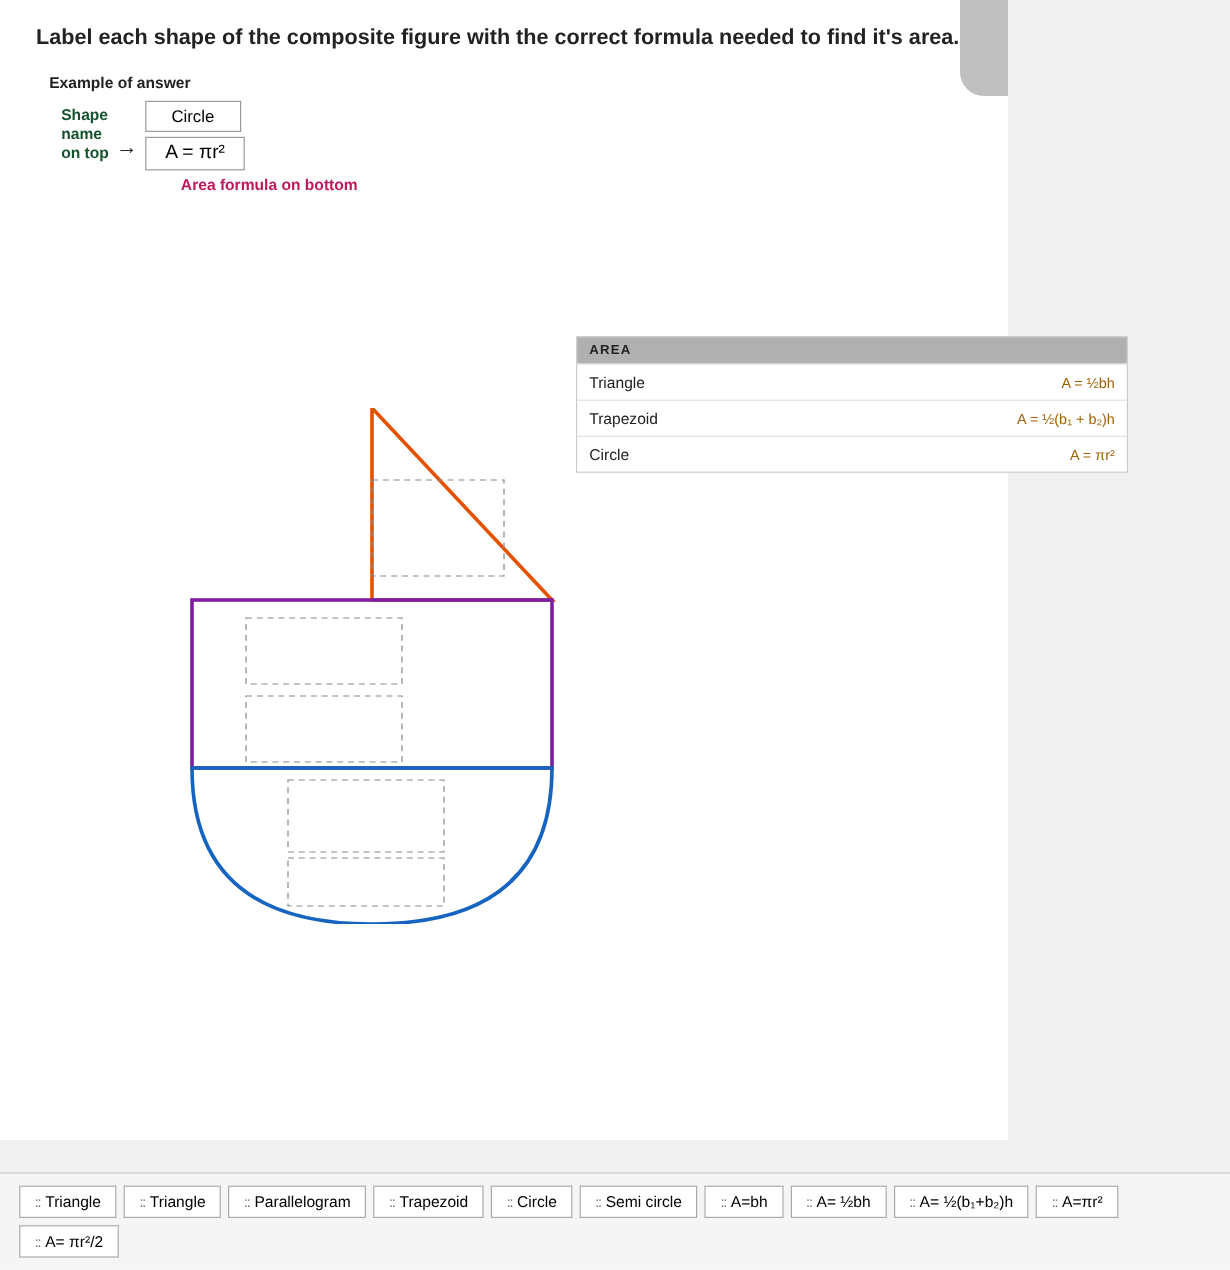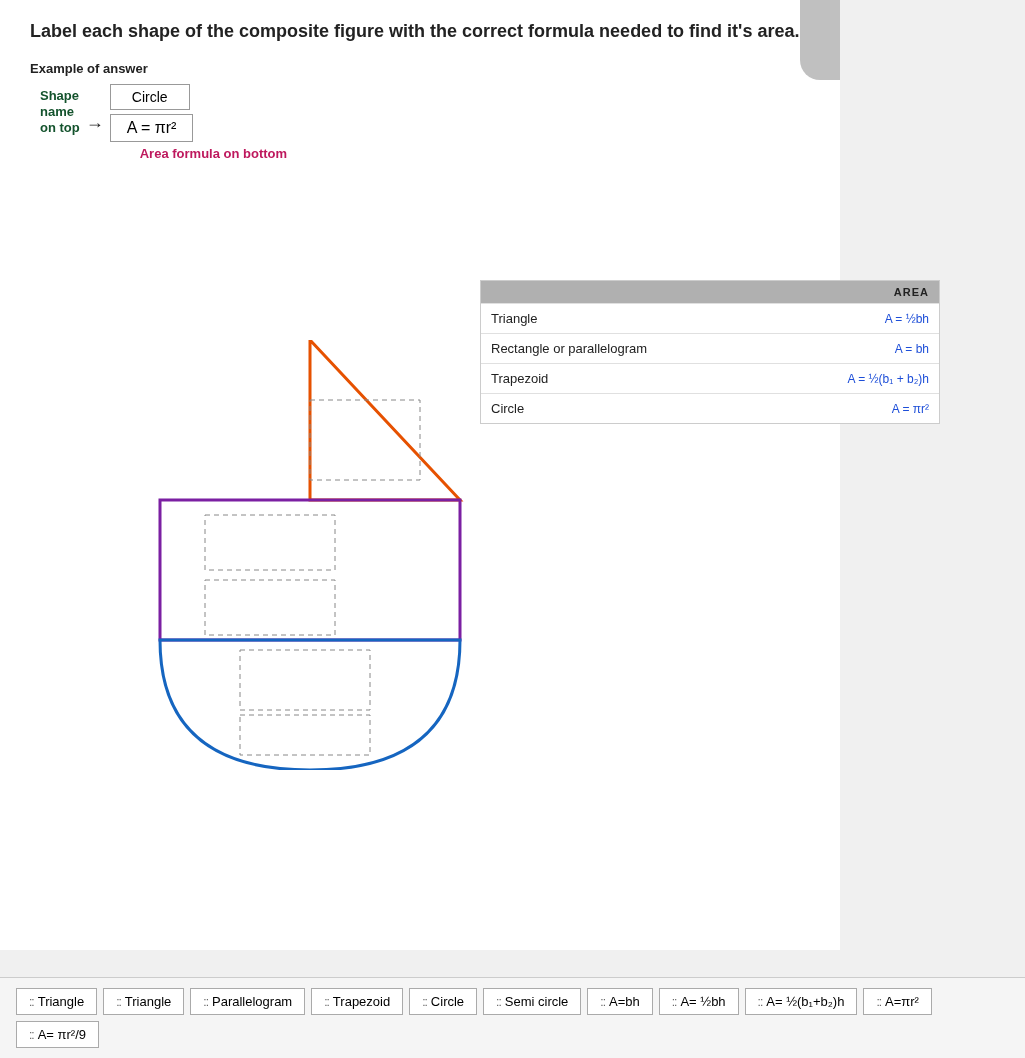--- a/index.html
+++ b/index.html
@@ -21,20 +21,21 @@
     }
     .page-title {
       font-size: 18px;
       font-weight: bold;
       color: #222;
       margin-bottom: 18px;
       line-height: 1.3;
     }
     .example-section {
       margin-bottom: 20px;
+      margin-left: 11px;
     }
     .example-label {
       font-size: 13px;
       font-weight: bold;
       color: #222;
       margin-bottom: 8px;
     }
     .shape-name-label {
       color: #14532d;
       font-size: 13px;
@@ -70,41 +71,40 @@
     }
 
     
     .reference-table {
       position: absolute;
       top: 280px;
       left: 480px;
       width: 460px;
       border: 1px solid #ccc;
       background: #fff;
-      text-align: right;
     }
     .ref-table-header {
       background: #b0b0b0;
       padding: 5px 10px;
       font-size: 11px;
       font-weight: bold;
       letter-spacing: 1px;
       color: #222;
     }
     .ref-table-row {
       display: flex;
       justify-content: space-between;
       align-items: center;
       padding: 7px 10px;
       border-top: 1px solid #e0e0e0;
       font-size: 13px;
     }
     .ref-table-row:first-child { border-top: none; }
     .ref-row-shape { color: #222; }
-    .ref-row-formula { color: #1d4ed8; font-size: 12px; }
+    .ref-row-formula { color: #a16207; font-size: 12px; }
 
     
     .figure-area {
       position: absolute;
       top: 340px;
       left: 150px;
       width: 320px;
       height: 420px;
     }
 
@@ -174,24 +174,20 @@
     </div>
   </div>
 
   <div class="reference-table">
     <div class="ref-table-header">AREA</div>
     <div class="ref-table-row">
       <span class="ref-row-shape">Triangle</span>
       <span class="ref-row-formula">A = ½bh</span>
     </div>
     <div class="ref-table-row">
-      <span class="ref-row-shape">Rectangle or parallelogram</span>
-      <span class="ref-row-formula">A = bh</span>
-    </div>
-    <div class="ref-table-row">
       <span class="ref-row-shape">Trapezoid</span>
       <span class="ref-row-formula">A = ½(b₁ + b₂)h</span>
     </div>
     <div class="ref-table-row">
       <span class="ref-row-shape">Circle</span>
       <span class="ref-row-formula">A = πr²</span>
     </div>
   </div>
 
   <div class="figure-area">
@@ -252,15 +248,15 @@
   <div class="drag-chip">
     <span class="dots">::</span>
     <span>A= ½(b₁+b₂)h</span>
   </div>
   <div class="drag-chip">
     <span class="dots">::</span>
     <span>A=πr²</span>
   </div>
   <div class="drag-chip">
     <span class="dots">::</span>
-    <span>A= πr²/9</span>
+    <span>A= πr²/2</span>
   </div>
 </div>
 
 </body></html>

